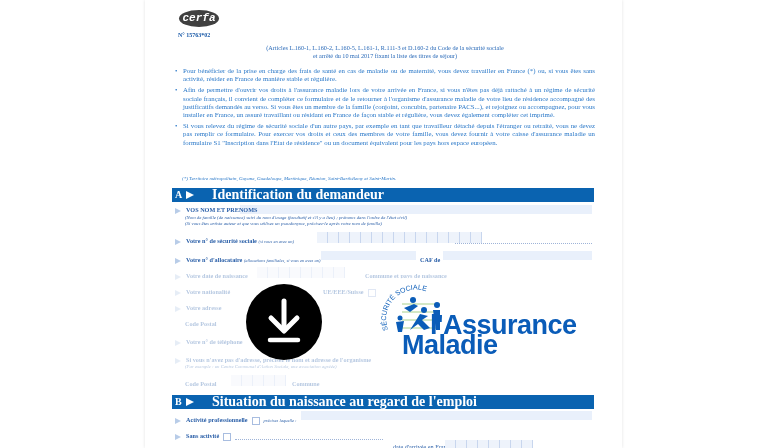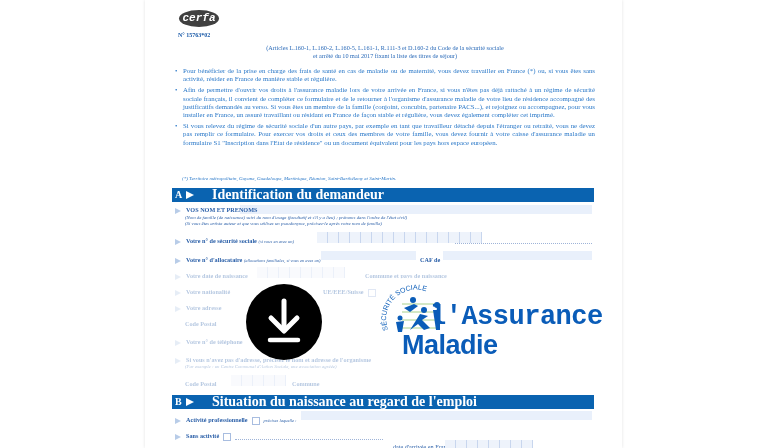--- a/index.html
+++ b/index.html
@@ -22,21 +22,21 @@
   .hint { font-weight:normal; font-style:italic; font-size:4.5px; }
   .sub { position:absolute; left:40px; color:#2a5fa8; font-size:4.8px; font-style:italic; line-height:6px; }
   .fill { position:absolute; height:9px; background:#e9f0fb; }
   .cells { position:absolute; height:11px; display:flex; }
   .cells span { width:11px; height:11px; border-right:1px solid #c8d6ee; background:#eef3fb; box-sizing:border-box; }
   .dotted { position:absolute; border-bottom:1px dotted #9fb4d8; height:0; }
   .faded { opacity:0.35; }
   .chk { display:inline-block; width:6px; height:6px; border:1px solid #a8bde0; vertical-align:middle; margin:0 4px; }
   .download { position:absolute; left:246px; top:284px; width:76px; height:76px; border-radius:50%; background:#000; }
   .am-logo { position:absolute; left:380px; top:278px; width:210px; height:92px; background:rgba(255,255,255,0.85); }
-  .am-text1 { position:absolute; left:50px; top:24px; color:#0a5cb8; font-family:Liberation Mono, monospace; font-weight:bold; font-size:27px; letter-spacing:-0.5px; }
+  .am-text1 { position:absolute; left:50px; top:32px; color:#0a5cb8; font-family:Liberation Sans, sans-serif; font-weight:bold; font-size:27px; letter-spacing:-0.5px; }
   .am-text2 { position:absolute; left:22px; top:52px; color:#0a5cb8; font-family:"Liberation Sans", sans-serif; font-weight:bold; font-size:27px; letter-spacing:-0.5px; }
   .am-ss { position:absolute; left:0; top:0; }
 </style>
 </head>
 <body>
 
 <div class="page">
   <div class="cerfa-logo">cerfa</div>
   <div class="cerfa-num">N° 15763*02</div>
   <div class="articles">

